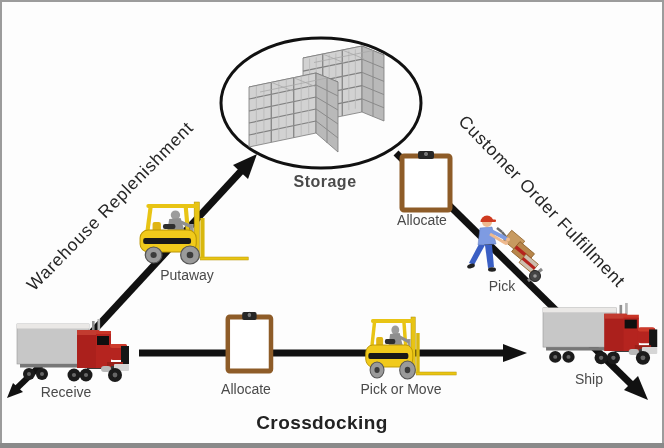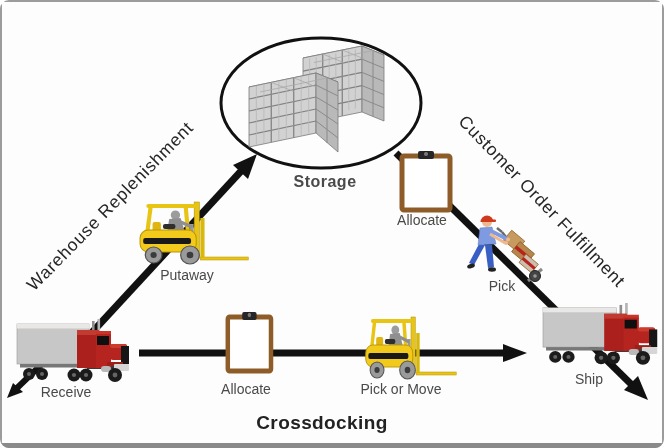--- a/index.html
+++ b/index.html
@@ -1,21 +1,20 @@
 <!DOCTYPE html>
 <html><head>
 <meta charset="utf-8">
 <style>
   html,body{margin:0;padding:0;background:#fff;}
   .stage{
     position:relative;
     width:664px;height:448px;
     overflow:hidden;
     font-family:"Liberation Sans", sans-serif;
-    border-radius:9px;
   }
   svg{display:block}
   text{font-family:"Liberation Sans","DejaVu Sans",sans-serif;}
   .node-label{font-size:14px;fill:#4a4a4a;}
   .storage-label{font-size:16px;font-weight:bold;fill:#4a4a4a;letter-spacing:.5px;}
   .flow-title{font-size:17.5px;fill:#262626;letter-spacing:.8px;}
   .crossdock-title{font-size:19px;font-weight:bold;fill:#222;letter-spacing:.4px;}
 </style>
 </head>
 <body>

